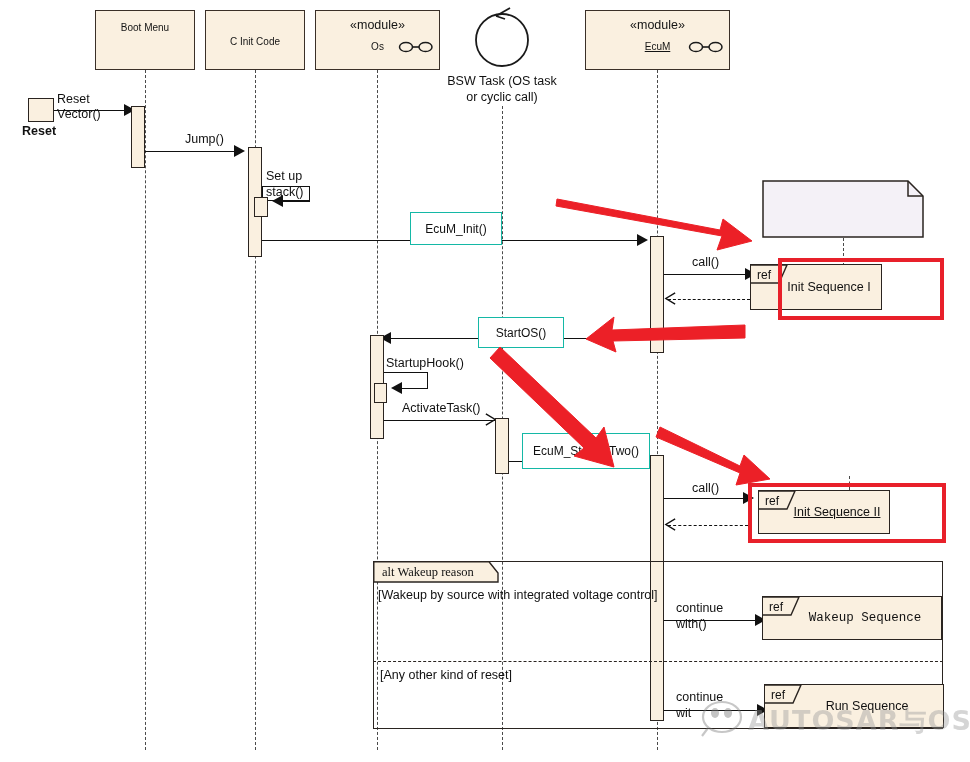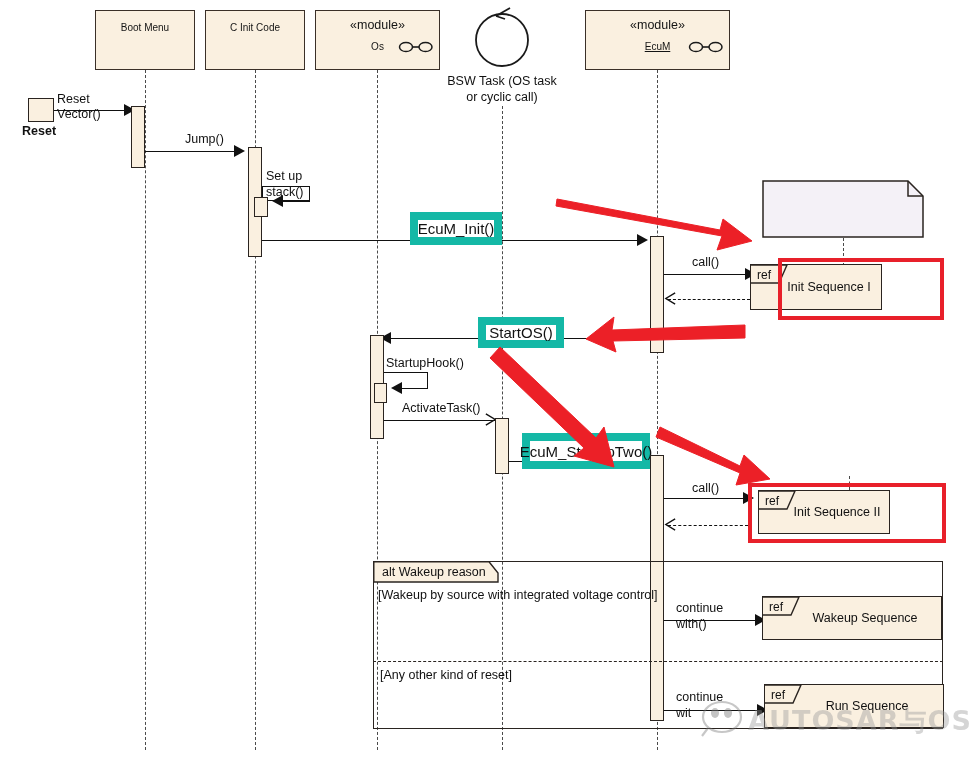--- a/index.html
+++ b/index.html
@@ -80,24 +80,24 @@
   .oar-r{position:absolute;width:13px;height:13px;}
   
   .redbox{
     position:absolute;
     border:4px solid #e8202a;
     background:transparent;
     box-sizing:border-box;
   }
   .redlabel{
     position:absolute;
-    border:8px solid #14b8a6;
+    border:1px solid #14b8a6;
     background:#ffffff;
     box-sizing:border-box;
-    font-size:15px;
+    font-size:12px;
     color:#111;
     display:flex;align-items:center;justify-content:center;
     white-space:nowrap;
   }
   
   .note{
     position:absolute;
     background:#f4f1f7;
     box-sizing:border-box;
     font-size:12.5px;
@@ -179,21 +179,21 @@
 </head>
 <body>
 
 <div id="stage">
 
   <div class="head-box" style="left:95px;top:10px;width:100px;height:60px;">
     <span class="nm" style="margin-top:2px;">Boot Menu</span>
   </div>
 
   <div class="head-box" style="left:205px;top:10px;width:100px;height:60px;">
-    <span class="nm" style="margin-top:2px;">C Init Code</span>
+    <span class="nm" style="margin-top:16px;">C Init Code</span>
   </div>
 
   <div class="head-box" style="left:315px;top:10px;width:125px;height:60px;">
     <span class="stereo">«module»</span>
     <span class="nm" style="margin-top:4px;">Os</span>
   </div>
   <svg class="iface" style="left:398px;top:40px;width:36px;height:14px;" viewBox="0 0 36 14">
     <ellipse cx="8" cy="7" rx="6.5" ry="4.6" fill="none" stroke="#1a1a1a" stroke-width="1.5"></ellipse>
     <line x1="14.5" y1="7" x2="21" y2="7" stroke="#1a1a1a" stroke-width="1.6"></line>
     <ellipse cx="27.5" cy="7" rx="6.5" ry="4.6" fill="none" stroke="#1a1a1a" stroke-width="1.5"></ellipse>
@@ -317,49 +317,49 @@
   <div class="msg" style="left:692px;top:481px;">call()</div>
   <div class="hline" style="left:664px;top:498px;width:84px;"></div>
   <div class="ar-r" style="left:743px;top:492px;"></div>
 
   <div class="dline" style="left:668px;top:525px;width:80px;"></div>
   <svg class="oar-l" style="left:664px;top:518px;" viewBox="0 0 14 14">
     <path d="M 12 1 L 2 7 L 12 13" fill="none" stroke="#111" stroke-width="1.5"></path>
   </svg>
 
   <div class="reffrag" style="left:758px;top:490px;width:132px;height:44px;">
-    <span style="margin-left:26px;">Init Sequence II</span>
+    <span style="margin-left:26px;text-decoration:underline;">Init Sequence II</span>
     <svg class="reftag" width="46" height="24" viewBox="0 0 46 24">
       <path d="M 0 0 L 36 0 L 28 18 L 0 18" fill="#faf0e0" stroke="#2a2420" stroke-width="1.4"></path>
       <text x="6" y="14" font-size="12" font-family="Liberation Sans, sans-serif" fill="#111">ref</text>
     </svg>
   </div>
   <div class="redbox" style="left:748px;top:483px;width:198px;height:60px;"></div>
 
   <div class="altfrag" style="left:373px;top:561px;width:570px;height:168px;"></div>
   <svg class="altlabel" style="left:373px;top:561px;width:126px;height:22px;" viewBox="0 0 126 22">
     <path d="M 0.8 0.8 L 116 0.8 L 125 12 L 125 21 L 0.8 21 Z" fill="#faf0e0" stroke="#2a2420" stroke-width="1.4"></path>
   </svg>
-  <div class="altlabel" style="left:373px;top:561px;width:126px;height:22px;">
+  <div class="altlabel" style="left:373px;top:561px;width:126px;height:22px;font-family:Liberation Serif, serif;">
     <span>alt Wakeup reason</span>
   </div>
 
   <div class="guard" style="left:378px;top:588px;">[Wakeup by source with integrated voltage control]</div>
   <div class="altdiv" style="left:373px;top:661px;width:570px;"></div>
   <div class="guard" style="left:380px;top:668px;">[Any other kind of reset]</div>
 
   <div class="msg" style="left:676px;top:600px;line-height:16px;">
     <span>continue</span><br>
     <span>with()</span>
   </div>
   <div class="hline" style="left:664px;top:620px;width:96px;"></div>
   <div class="ar-r" style="left:755px;top:614px;"></div>
 
   <div class="reffrag" style="left:762px;top:596px;width:180px;height:44px;">
-    <span style="margin-left:26px;">Wakeup Sequence</span>
+    <span style="margin-left:26px;font-family:Liberation Mono, monospace;">Wakeup Sequence</span>
     <svg class="reftag" width="46" height="24" viewBox="0 0 46 24">
       <path d="M 0 0 L 36 0 L 28 18 L 0 18" fill="#faf0e0" stroke="#2a2420" stroke-width="1.4"></path>
       <text x="6" y="14" font-size="12" font-family="Liberation Sans, sans-serif" fill="#111">ref</text>
     </svg>
   </div>
 
   <div class="msg" style="left:676px;top:689px;line-height:16px;">
     <span>continue</span><br>
     <span>wit</span>
   </div>

